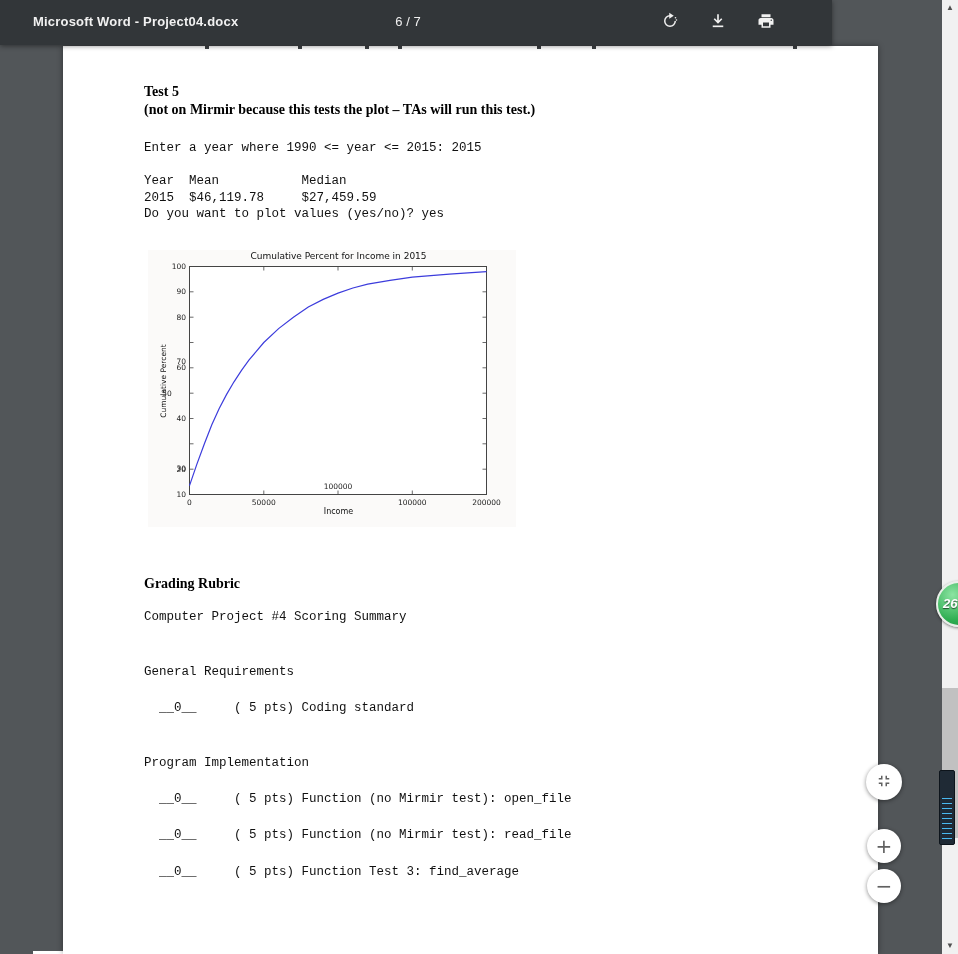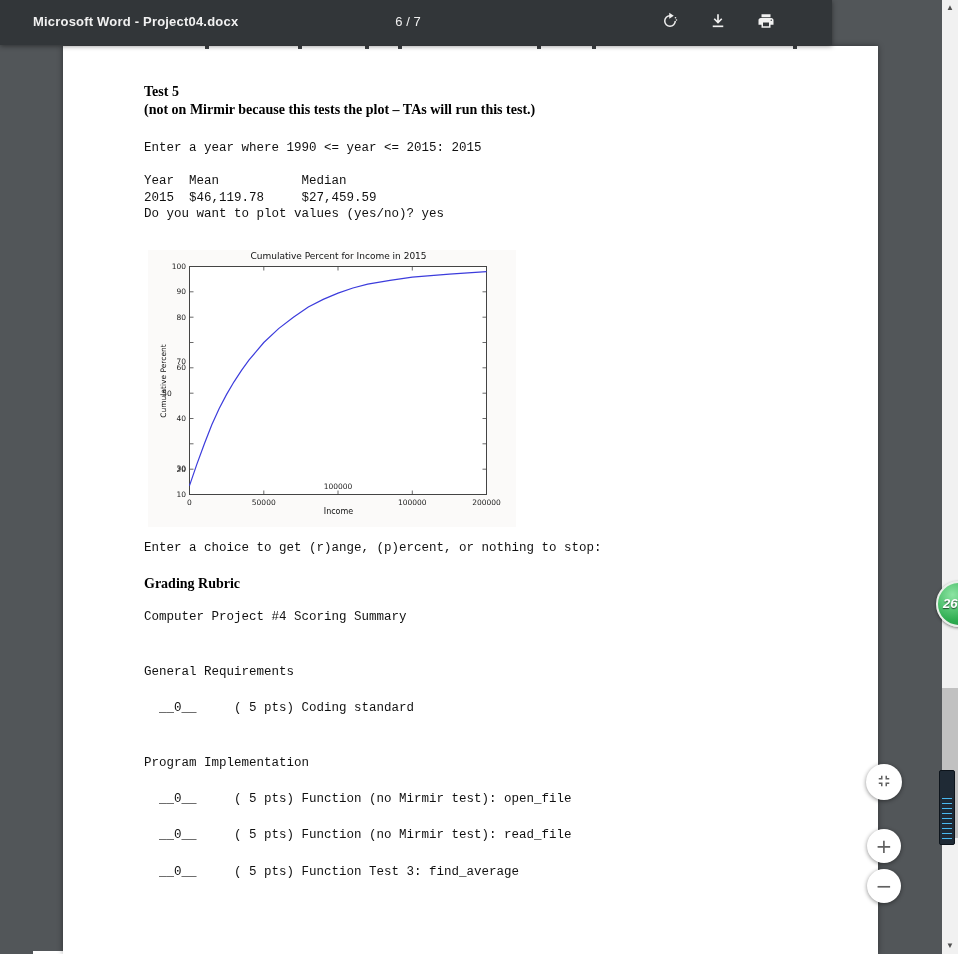--- a/index.html
+++ b/index.html
@@ -179,21 +179,20 @@
         <span class="ytick" style="top: 62.6667px;">80</span>
         <span class="ytick" style="top: 37.3333px;">90</span>
         <span class="ytick" style="top: 12px;">100</span>
         <span class="xtick" style="left: 14.5px; top: 247.5px;">0</span>
         <span class="xtick" style="left: 88.75px; top: 247.5px;">50000</span>
         <span class="xtick" style="left: 163px; top: 232px;">100000</span>
         <span class="xtick" style="left: 237.25px; top: 247.5px;">100000</span>
         <span class="xtick" style="left: 311.5px; top: 247.5px;">200000</span>
       </div>
 
-    <div class="mono" id="promptline" style="position:absolute;left:81px;">Enter a choice to get (r)ange, (p)ercent, or nothing to stop:</div>
 
     <div class="h-serif" id="heading2">Grading Rubric</div>
 
     <pre class="mono" id="rubric">Computer Project #4 Scoring Summary
 
 
 General Requirements
 
   __0__     ( 5 pts) Coding standard
 

